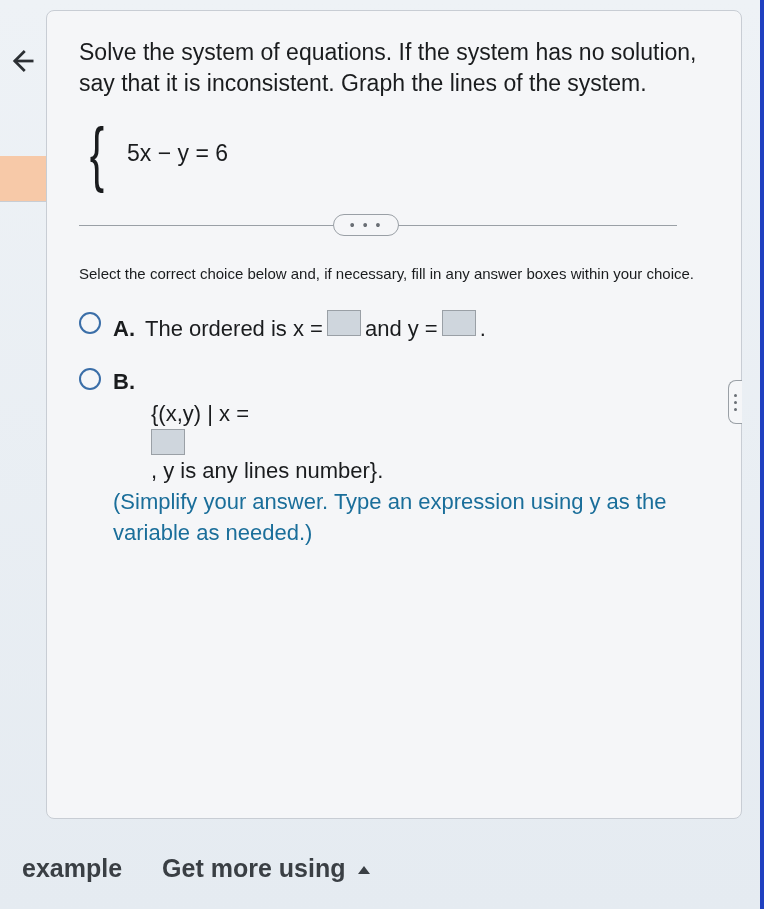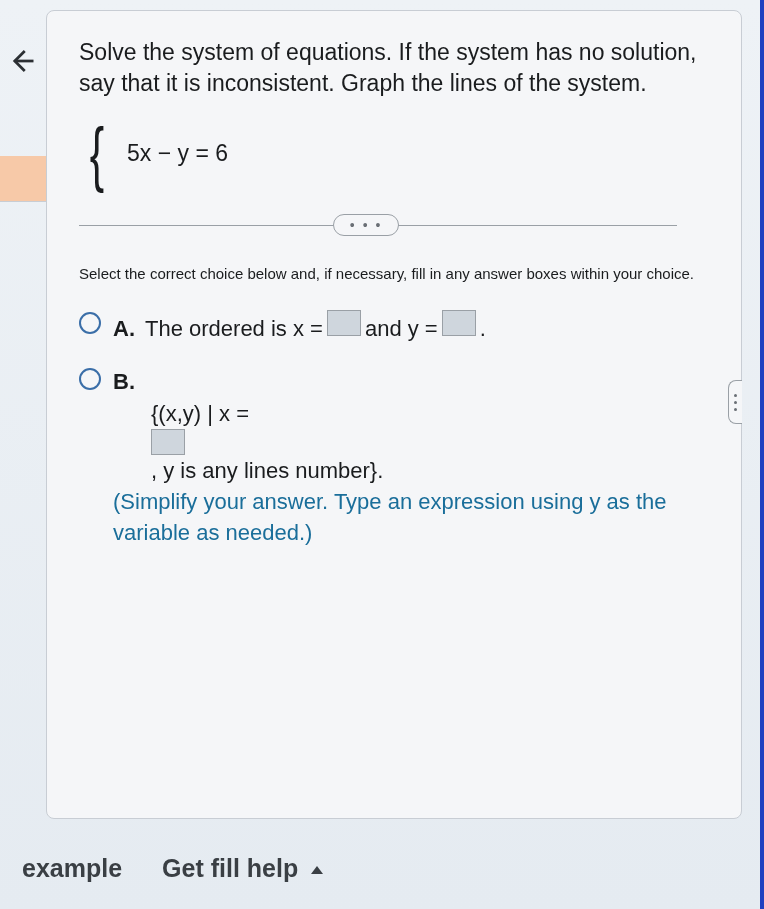--- a/index.html
+++ b/index.html
@@ -256,18 +256,18 @@
 
   <div class="side-handle">
     <span class="dot"></span>
       <span class="dot"></span>
       <span class="dot"></span>
   </div>
 
   <div class="bottom-links">
     <span class="link">example</span>
     <span class="link">
-      <span>Get fill help</span>
+      <span>Get more using</span>
       <span class="caret-up"></span>
     </span>
   </div>
 
 </div>
 
 </body></html>

